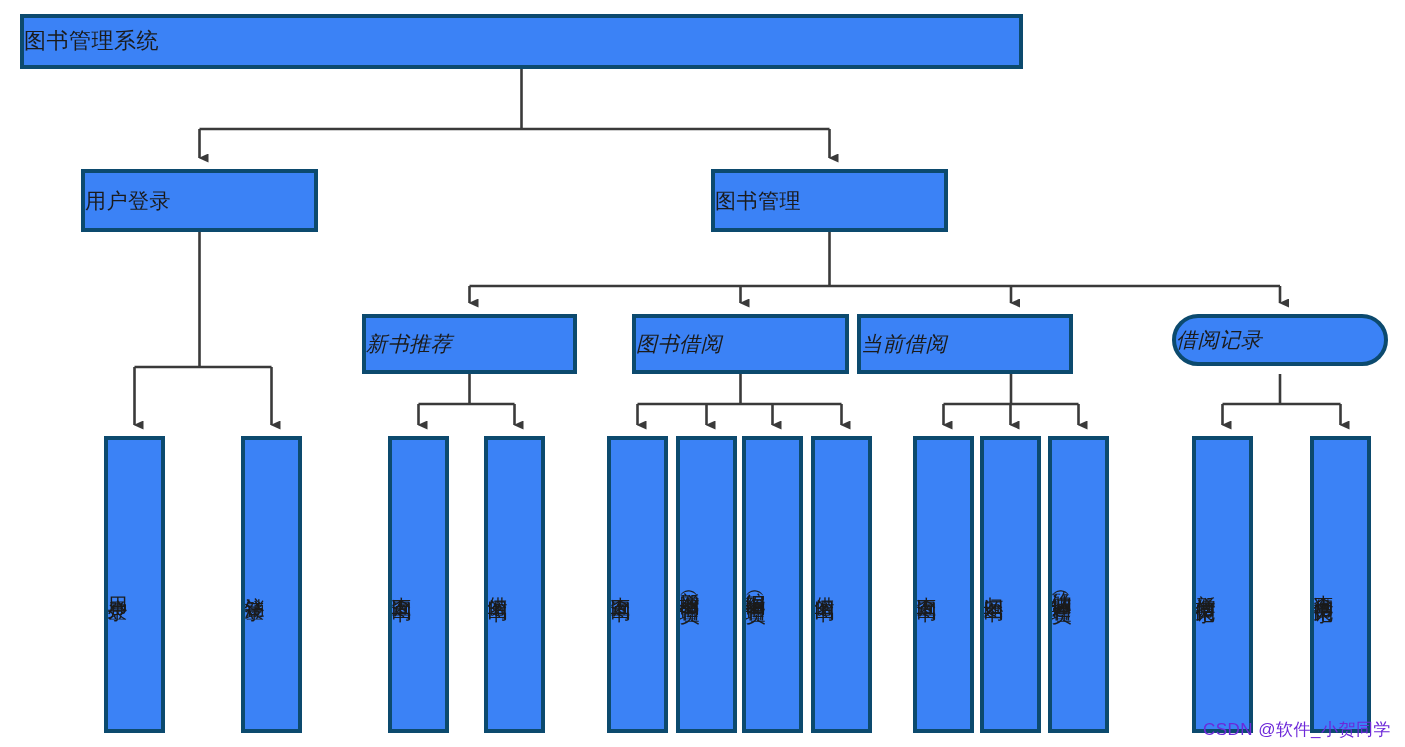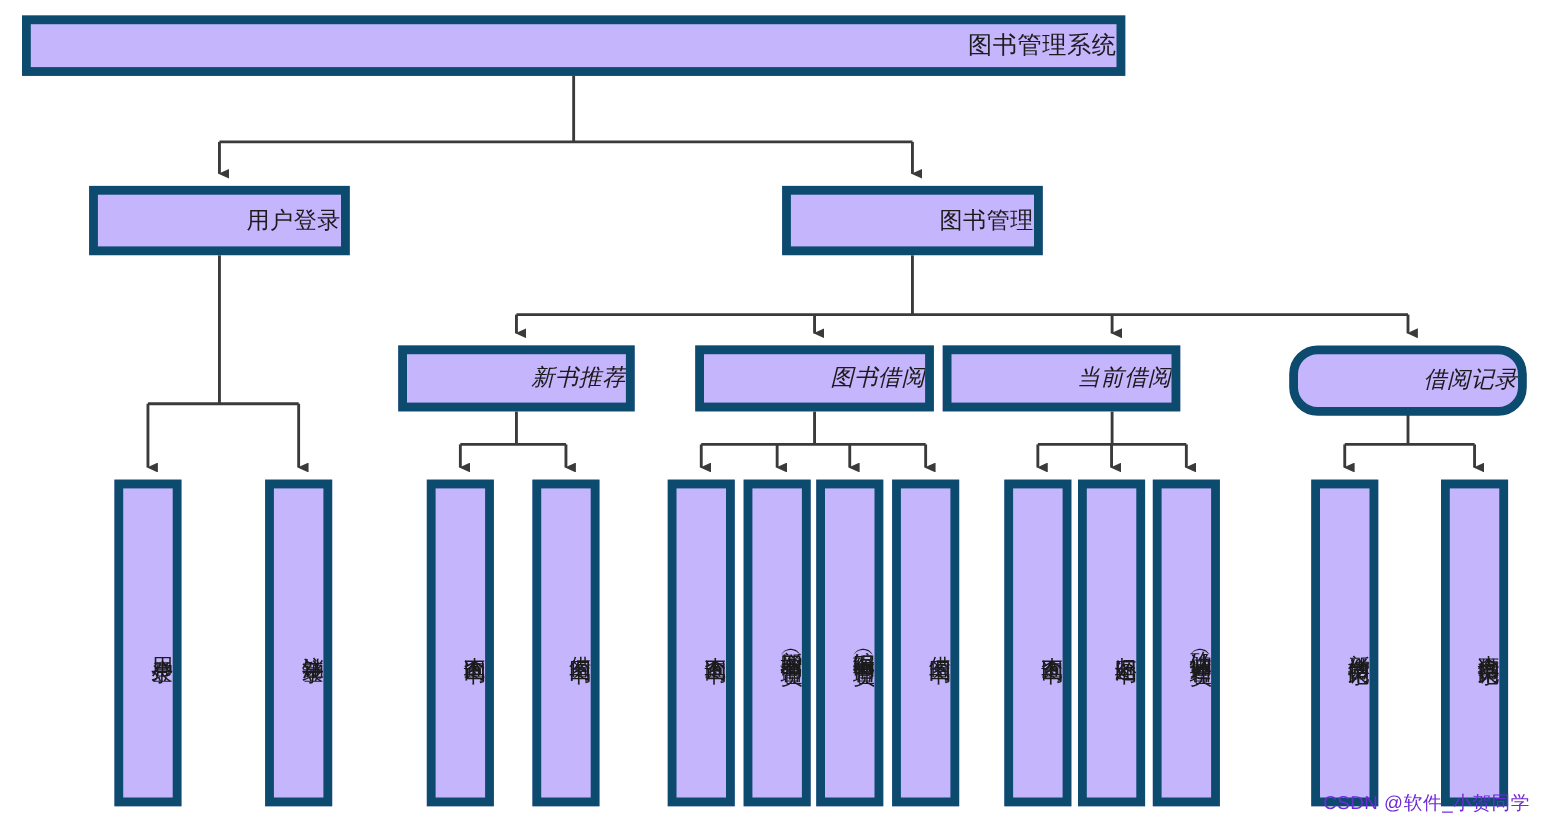--- a/index.html
+++ b/index.html
@@ -25,25 +25,25 @@
     position: absolute;
     left: 0;
     top: 0;
     width: 1405px;
     height: 747px;
     display: block;
   }
   .node-box {
     position: absolute;
     box-sizing: border-box;
-    background: #c4b5fd;
-    border: 8px solid #0c4a6e;
+    background: #3b82f6;
+    border: 4px solid #0c4a6e;
     display: flex;
     align-items: center;
-    justify-content: flex-end;
+    justify-content: flex-start;
     overflow: hidden;
   }
   .node-label {
     color: #1b1b1b;
     font-size: 21px;
     line-height: 1.12;
     letter-spacing: 0.5px;
     text-align: center;
     white-space: nowrap;
   }
@@ -130,21 +130,21 @@
       </div>
       <div class="node-box level-2" style="left: 362px; top: 314px; width: 215px; height: 60px;">
         <span class="node-label">新书推荐</span>
       </div>
       <div class="node-box level-2" style="left: 632px; top: 314px; width: 217px; height: 60px;">
         <span class="node-label">图书借阅</span>
       </div>
       <div class="node-box level-2" style="left: 857px; top: 314px; width: 216px; height: 60px;">
         <span class="node-label">当前借阅</span>
       </div>
-      <div class="node-box level-2" style="left: 1172px; top: 314px; width: 216px; height: 64px; border-radius: 26px;">
+      <div class="node-box level-2" style="left: 1172px; top: 314px; width: 216px; height: 52px; border-radius: 26px;">
         <span class="node-label">借阅记录</span>
       </div>
       <div class="node-box level-3 vertical" style="left: 104px; top: 436px; width: 61px; height: 297px;">
         <span class="node-label">用户登录</span>
       </div>
       <div class="node-box level-3 vertical" style="left: 241px; top: 436px; width: 61px; height: 297px;">
         <span class="node-label">注销登录</span>
       </div>
       <div class="node-box level-3 vertical" style="left: 388px; top: 436px; width: 61px; height: 297px;">
         <span class="node-label">查询图书</span>

